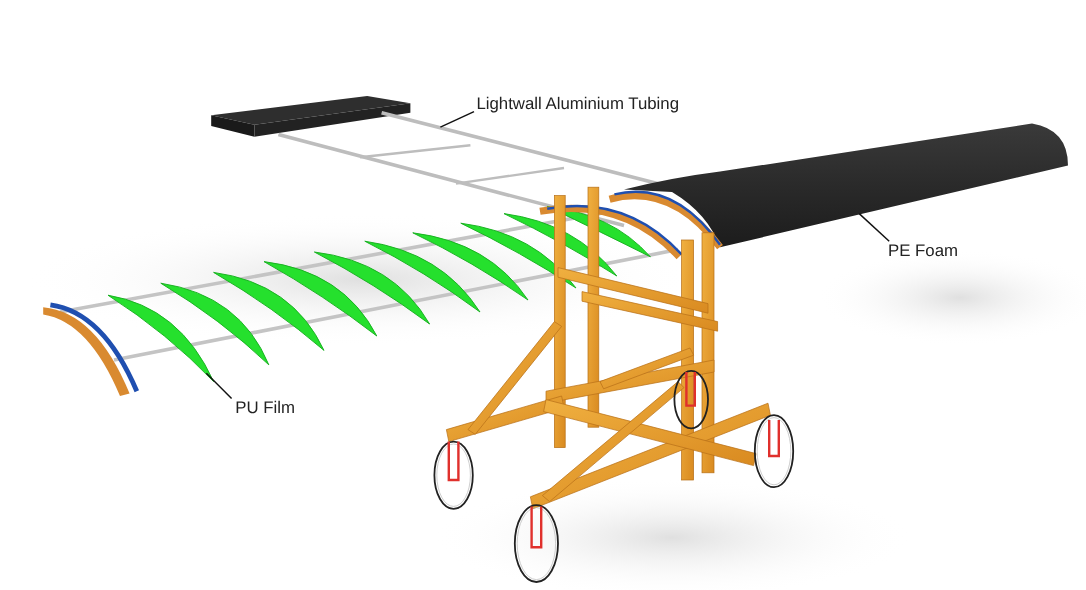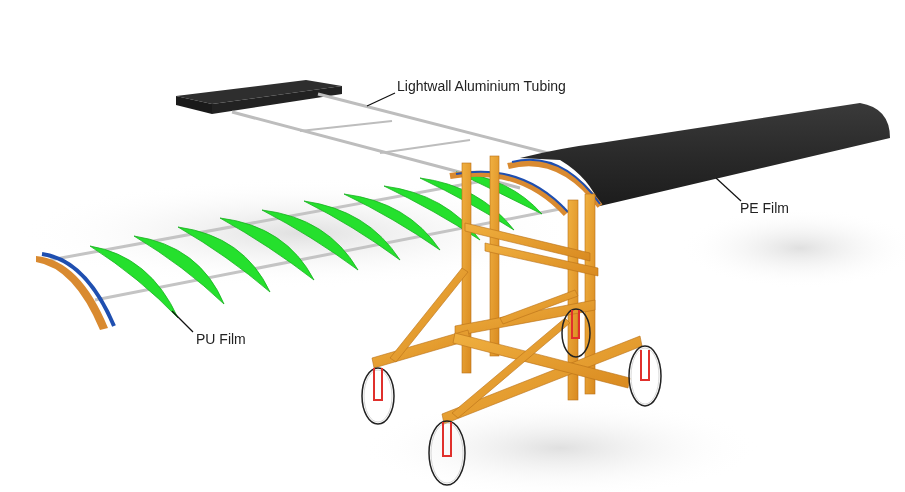--- a/index.html
+++ b/index.html
@@ -124,15 +124,15 @@
     </g>
 
     <g stroke="#111" stroke-width="1.2">
       <line x1="367" y1="78" x2="395" y2="65"></line>
       <line x1="716" y1="150" x2="741" y2="173"></line>
       <line x1="172" y1="283" x2="193" y2="304"></line>
     </g>
   </svg>
 
   <div id="lbl-tubing" class="label">Lightwall Aluminium Tubing</div>
-  <div id="lbl-pe" class="label">PE Film</div>
+  <div id="lbl-pe" class="label">PE Foam</div>
   <div id="lbl-pu" class="label">PU Film</div>
 </div>
 
 </body></html>

